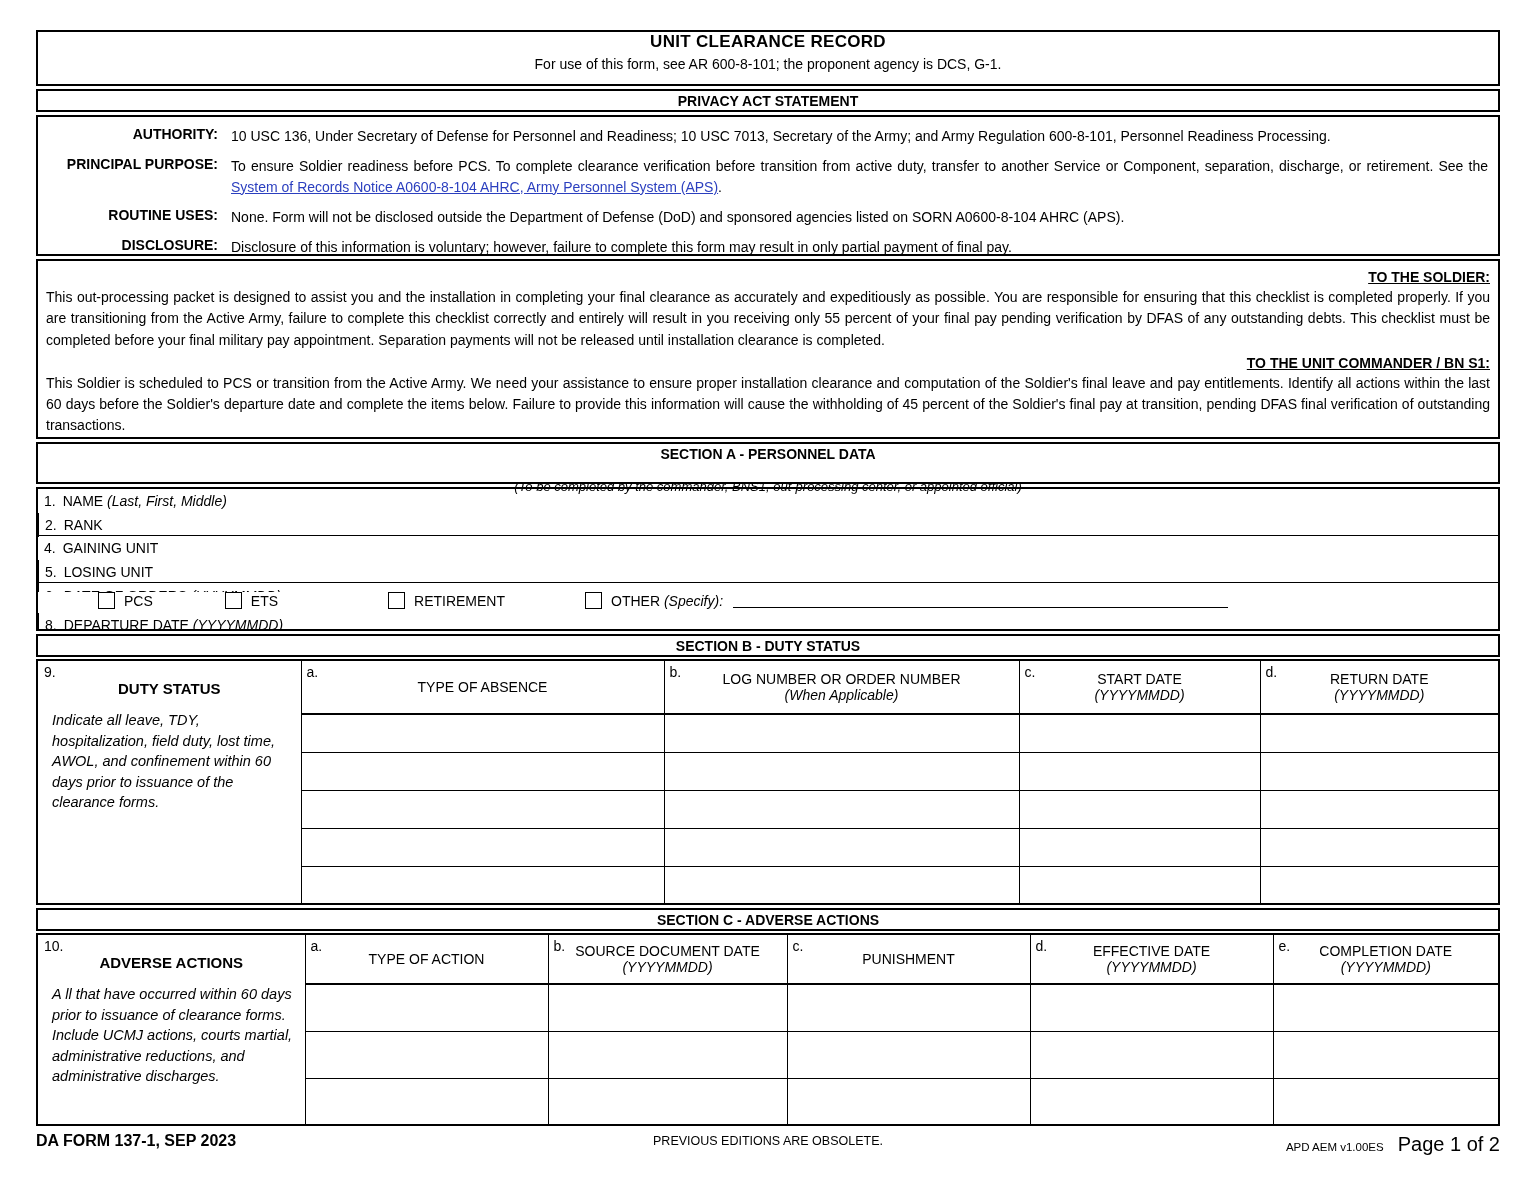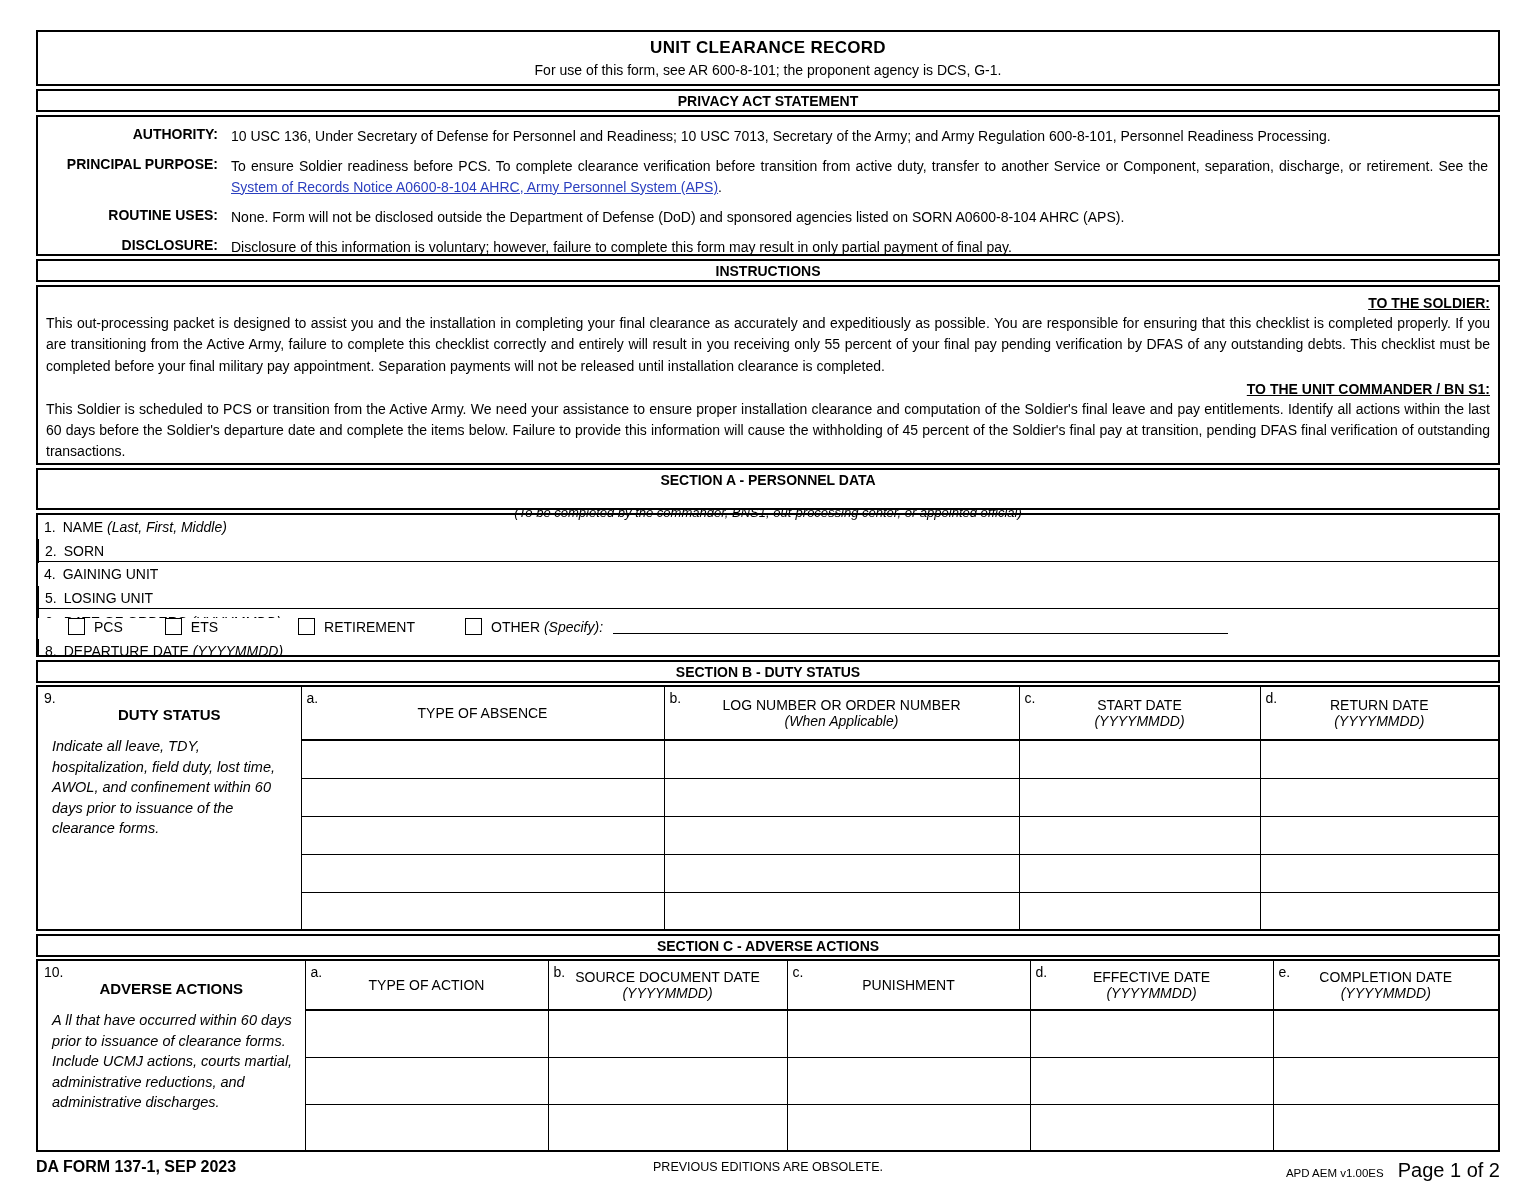--- a/index.html
+++ b/index.html
@@ -6,21 +6,21 @@
   body{
     width:1536px;height:1187px;background:#ffffff;color:#000;
     font-family:"Liberation Sans","DejaVu Sans",sans-serif;
     position:relative;overflow:hidden;
   }
   .form{position:absolute;left:36px;top:30px;width:1464px;}
   .box{border:2px solid #000;margin-top:3px;box-sizing:border-box;background:#fff;}
   .box.first{margin-top:0;}
 
   
-  .title-box{height:56px;text-align:center;padding-top:6px;}
+  .title-box{height:56px;text-align:center;}
   .form-title{font-size:17px;font-weight:bold;letter-spacing:.3px;}
   .form-subtitle{font-size:14px;margin-top:4px;}
 
   
   .bar{height:23px;text-align:center;font-weight:bold;font-size:14px;line-height:20px;}
   .bar2{height:42px;text-align:center;padding-top:2px;}
   .bar2-title{font-weight:bold;font-size:14px;}
   .bar2-sub{font-style:italic;font-size:13px;margin-top:17px;}
 
   
@@ -37,21 +37,21 @@
 
   
   .secA{font-size:14px;}
   .a-row{display:flex;height:46px;flex-direction:column;}
   .a-row + .a-row{border-top:1px solid #000;}
   .a-cell{box-sizing:border-box;padding:4px 6px;overflow:hidden;}
   .a-cell + .a-cell{border-left:1px solid #000;}
   .num{margin-right:7px;}
   .it{font-style:italic;}
   .cb-row{display:flex;align-items:center;margin-top:5px;padding-left:24px;}
-  .cb-item{display:flex;align-items:center;}
+  .cb-item{display:flex;align-items:center;margin-left:30px;}
   .cb-box{width:17px;height:17px;border:1.5px solid #000;box-sizing:border-box;margin-right:9px;flex:none;}
   .cb-label{white-space:nowrap;}
   .specify-line{flex:1;border-bottom:1.5px solid #000;height:13px;margin-left:10px;margin-right:2px;}
 
   
   table{border-collapse:collapse;width:100%;table-layout:fixed;margin-top:2px;border:2px solid #000;}
   td{border:1px solid #000;box-sizing:border-box;}
   tr.head-row td{border-bottom:2px solid #000;}
   .label-cell{vertical-align:top;padding:3px 6px;}
   .cell-num{font-size:14px;}
@@ -97,41 +97,40 @@
     <div class="p-row">
       <div class="p-label">ROUTINE USES:</div>
       <div class="p-text">None. Form will not be disclosed outside the Department of Defense (DoD) and sponsored agencies listed on SORN A0600-8-104 AHRC (APS).</div>
     </div>
     <div class="p-row">
       <div class="p-label">DISCLOSURE:</div>
       <div class="p-text">Disclosure of this information is voluntary; however, failure to complete this form may result in only partial payment of final pay.</div>
     </div>
   </div>
 
-  <div class="box bar">INSTRUCTIONS</div>
 
   <div class="box instructions">
     <div class="ins-heading">TO THE SOLDIER:</div>
     <p class="ins-p">This out-processing packet is designed to assist you and the installation in completing your final clearance as accurately and expeditiously as possible. You are responsible for ensuring that this checklist is completed properly. If you are transitioning from the Active Army, failure to complete this checklist correctly and entirely will result in you receiving only 55 percent of your final pay pending verification by DFAS of any outstanding debts. This checklist must be completed before your final military pay appointment. Separation payments will not be released until installation clearance is completed.</p>
     <div class="ins-heading">TO THE UNIT COMMANDER / BN S1:</div>
     <p class="ins-p">This Soldier is scheduled to PCS or transition from the Active Army. We need your assistance to ensure proper installation clearance and computation of the Soldier's final leave and pay entitlements. Identify all actions within the last 60 days before the Soldier's departure date and complete the items below. Failure to provide this information will cause the withholding of 45 percent of the Soldier's final pay at transition, pending DFAS final verification of outstanding transactions.</p>
   </div>
 
   <div class="box bar2">
     <div class="bar2-title">SECTION A - PERSONNEL DATA</div>
     <div class="bar2-sub">(To be completed by the commander, BNS1, out-processing center, or appointed official)</div>
   </div>
 
   <div class="box secA">
     <div class="a-row">
       <div class="a-cell" style="width:592px;flex:none;">
         <span class="num">1.</span><span>NAME</span> <span class="it">(Last, First, Middle)</span>
       </div>
       <div class="a-cell" style="width:287px;flex:none;">
-        <span class="num">2.</span><span>SORN</span>
+        <span class="num">2.</span><span>RANK</span>
       </div>
     </div>
     <div class="a-row">
       <div class="a-cell" style="width:595px;flex:none;">
         <span class="num">4.</span><span>GAINING UNIT</span>
       </div>
       <div class="a-cell" style="width:604px;flex:none;">
         <span class="num">5.</span><span>LOSING UNIT</span>
       </div>
       <div class="a-cell" style="flex:1;">

